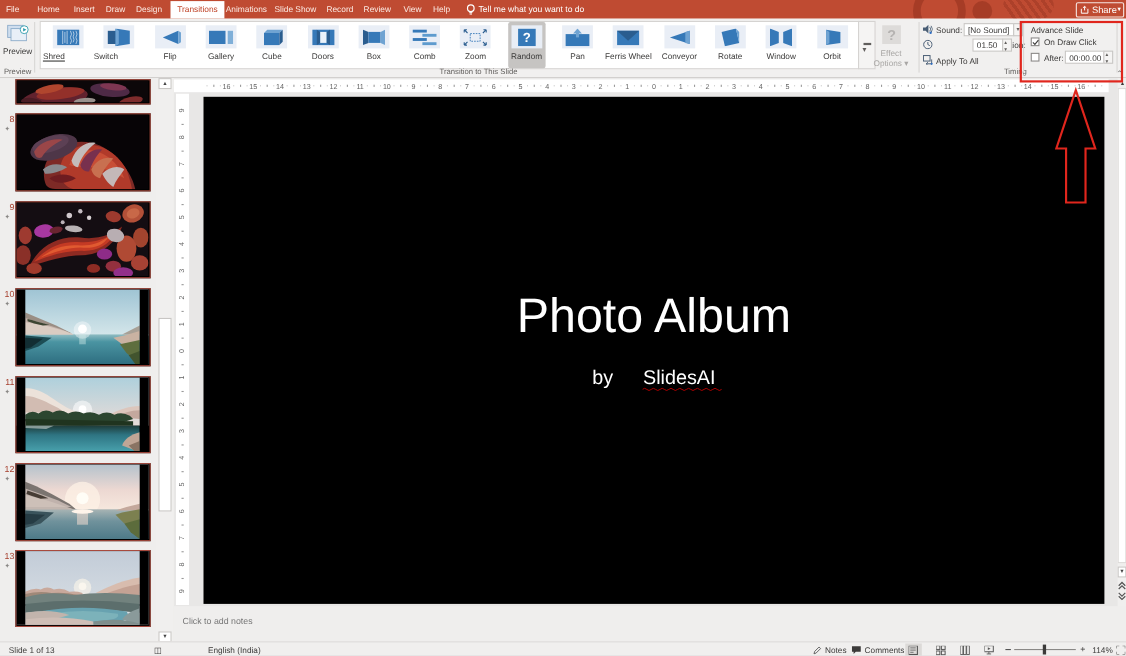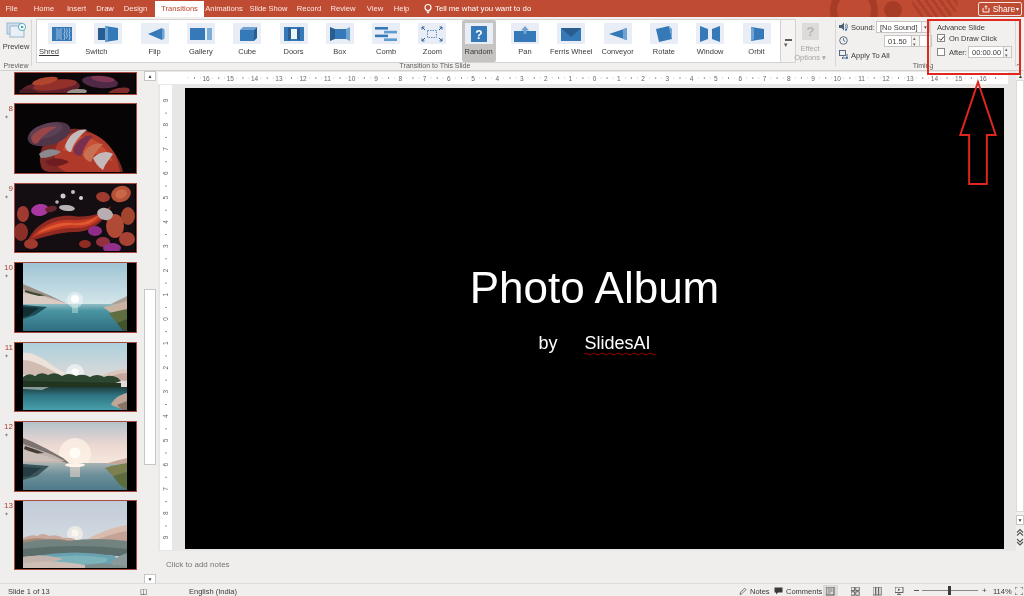--- a/index.html
+++ b/index.html
@@ -183,21 +183,21 @@
         <circle cx="7" cy="7.8" r="1.1" fill="#2d6cc0"></circle>
       </svg>
 <div class="lbl" style="left:851px;top:6px;">Sound:</div>
 <div class="a" style="left:876px;top:4px;width:46px;height:12px;background:#fff;border:1px solid #c8c6c4;font-size:7.5px;color:#3b3a39;line-height:12px;padding-left:3px;box-sizing:border-box;">[No Sound]</div>
 <div class="a" style="left:921px;top:4px;width:9px;height:12px;background:#f5f4f3;border:1px solid #c8c6c4;box-sizing:border-box;color:#605e5c;font-size:5.5px;text-align:center;line-height:11px;">▾</div>
 <svg class="a" style="left:839px;top:19px;" width="9" height="9" viewBox="0 0 9 9">
         <circle cx="4.5" cy="4.5" r="3.8" fill="none" stroke="#4a5e75" stroke-width="0.9"></circle>
         <path d="M4.5 2.2v2.3l1.8 1" stroke="#4a5e75" stroke-width="0.9" fill="none"></path>
       </svg>
 <div class="lbl" style="left:902px;top:20px;">Duration:</div>
-<div class="a" style="left:884px;top:18px;width:48px;height:12px;background:#fff;border:1px solid #c8c6c4;font-size:7.5px;color:#3b3a39;line-height:12px;padding-left:3px;box-sizing:border-box;">01.50</div>
+<div class="a" style="left:884px;top:18px;width:28px;height:12px;background:#fff;border:1px solid #c8c6c4;font-size:7.5px;color:#3b3a39;line-height:12px;padding-left:3px;box-sizing:border-box;">01.50</div>
 <div class="a" style="left:911px;top:18px;width:9px;height:12px;background:#f5f4f3;border:1px solid #c8c6c4;box-sizing:border-box;">
         <div class="a" style="left:1px;top:-1px;color:#605e5c;font-size:5px;">▴</div>
         <div class="a" style="left:1px;top:4.5px;color:#605e5c;font-size:5px;">▾</div>
       </div>
 <svg class="a" style="left:839px;top:33px;" width="9" height="9" viewBox="0 0 9 9">
         <rect x="0.5" y="0.5" width="6" height="5" fill="none" stroke="#4a5e75" stroke-width="0.9"></rect>
         <path d="M8 4v4h-5M4.5 6.5L3 8l1.5 1.5" stroke="#4a5e75" stroke-width="0.9" fill="none"></path>
         <circle cx="8" cy="8" r="1" fill="#2d6cc0"></circle>
       </svg>
 <div class="lbl" style="left:851px;top:34px;">Apply To All</div>

